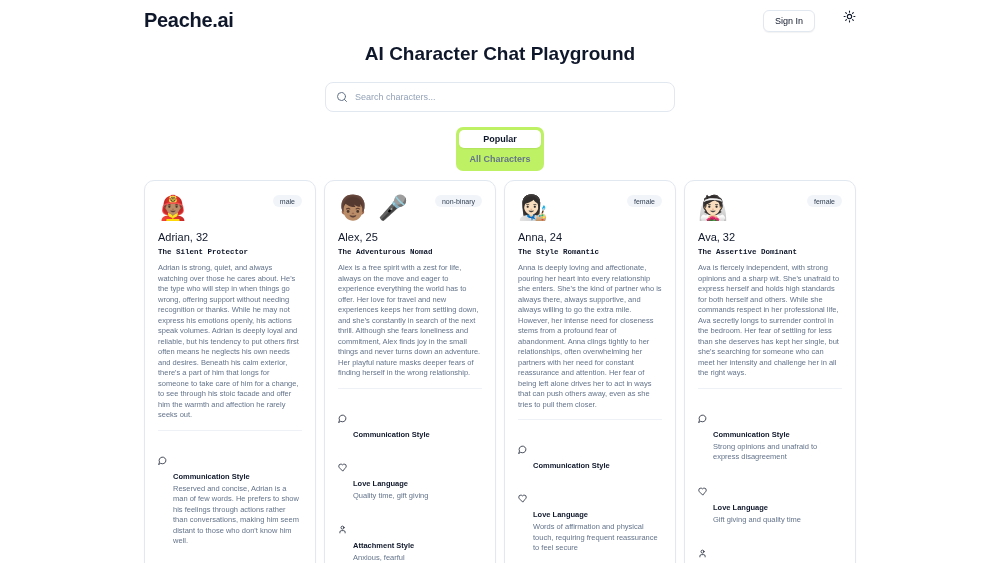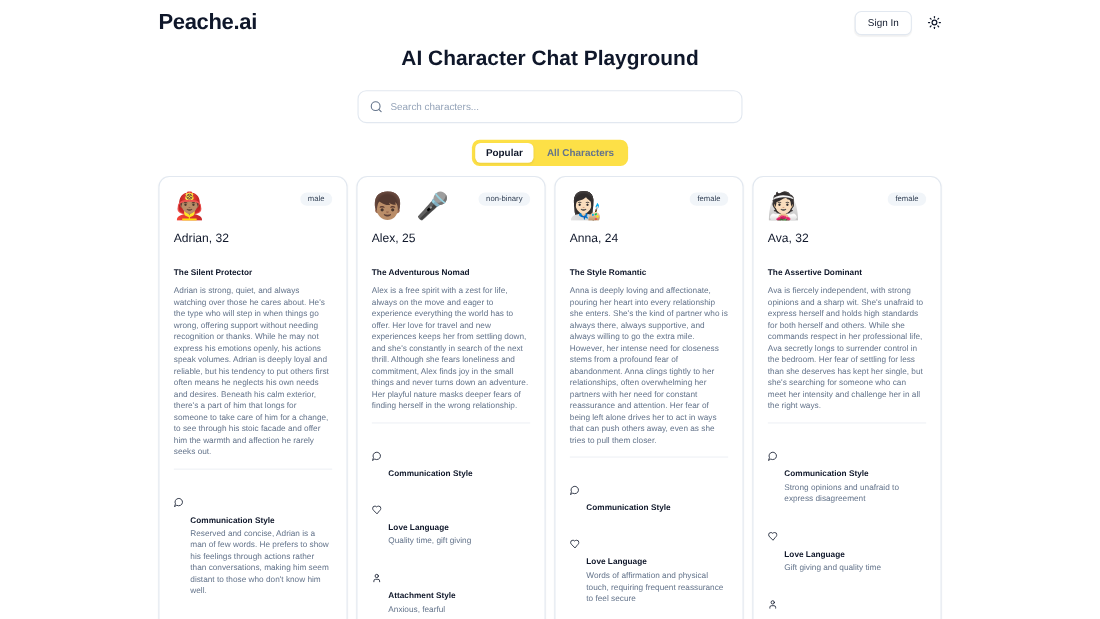--- a/index.html
+++ b/index.html
@@ -6,21 +6,21 @@
   html,body { background:#ffffff; }
   body {
     width:1000px; height:563px; overflow:hidden;
     font-family:"Liberation Sans", sans-serif; color:#0f172a;
   }
   .container { width:712px; margin:0 auto; }
 
   
   .header-inner { display:flex; align-items:center; justify-content:space-between; padding-top:9px; }
   .logo { font-size:20px; font-weight:700; letter-spacing:-0.3px; }
-  .header-right { display:flex; align-items:center; gap:14px; }
+  .header-right { display:flex; gap:28px; }
   .signin-btn { font-family:inherit; font-size:9px; font-weight:500; color:#0f172a;
     background:#fff; border:1px solid #e2e8f0; border-radius:6px; padding:5px 11px;
     box-shadow:0 1px 1px rgba(0,0,0,.05); cursor:pointer; }
   .theme-btn { background:none; border:none; padding:0; cursor:pointer; color:#0f172a; display:flex; }
   .theme-btn svg { width:13px; height:13px; }
 
   
   h1 { text-align:center; font-size:19px; font-weight:700; margin-top:11px; }
   .subtitle { text-align:center; font-size:9.5px; line-height:15px; color:#64748b;
     max-width:360px; margin:7px auto 0; }
@@ -28,35 +28,35 @@
   
   .search-wrap { display:flex; justify-content:center; margin-top:17px; }
   .searchbar { display:flex; align-items:center; gap:7px; width:350px; height:30px;
     border:1px solid #e2e8f0; border-radius:8px; padding:10px 10px; background:#fff; }
   .searchbar svg { width:12px; height:12px; color:#64748b; flex:none; }
   .searchbar input { border:none; outline:none; flex:1; font-family:inherit; font-size:9px; color:#0f172a; background:transparent; }
   .searchbar input::placeholder { color:#94a3b8; }
 
   
   .tabs-wrap { display:flex; justify-content:center; margin-top:15px; }
-  .tabs { display:inline-flex; background:#fde047; border-radius:7px; padding:3px; gap:2px; }
+  .tabs { display:inline-flex; background:#bef264; border-radius:7px; padding:3px; gap:2px;flex-direction:column; }
   .tab { font-family:inherit; font-size:9px; font-weight:600; color:#64748b; padding:4px 10px;
     border-radius:5px; cursor:pointer; background:transparent; border:none; white-space:nowrap; }
   .tab.active { background:#fff; color:#0f172a; box-shadow:0 1px 2px rgba(0,0,0,.07); }
 
   
   .cards { display:grid; grid-template-columns:repeat(4,1fr); gap:8px; margin-top:9px; align-items:stretch; }
   .card { background:#fff; border:1px solid #e2e8f0; border-radius:10px; padding:12px 13px;
     box-shadow:0 1px 2px rgba(0,0,0,.04); }
   .card-top { display:flex; justify-content:space-between; align-items:flex-start; }
   .avatar { font-size:24px; line-height:30px; letter-spacing:2px; white-space:nowrap; }
   .badge { background:#f1f5f9; color:#334155; font-size:7px; font-weight:500;
     border-radius:999px; padding:2.5px 7px; margin-top:2px; white-space:nowrap; }
   .card-name { font-size:11px; font-weight:400; margin-top:8px; }
-  .card-tagline { font-size:7.5px; font-weight:700; margin-top:20px; }
+  .card-tagline { font-size:7.5px; font-weight:700; margin-top:5px;font-family:Liberation Mono, monospace; }
   .card-desc { font-size:7.5px; line-height:10.5px; color:#64748b; margin-top:7px; }
   .divider { border:none; border-top:1px solid #eef1f6; margin:9px 0; }
   .section { margin-bottom:8px; }
   .section:last-child { margin-bottom:0; }
   .section-head { display:flex; align-items:center; gap:6px; }
   .section-head .section-icon { display:flex; }
   .section-head svg { width:9px; height:9px; color:#0f172a; }
   .section-label { font-size:7.5px; font-weight:700;margin-top:32px; }
   .section-text { font-size:7.5px; line-height:10.5px; color:#64748b; margin-top:3px; padding-left:15px; }
   .tags { display:flex; flex-wrap:wrap; gap:5px; }

